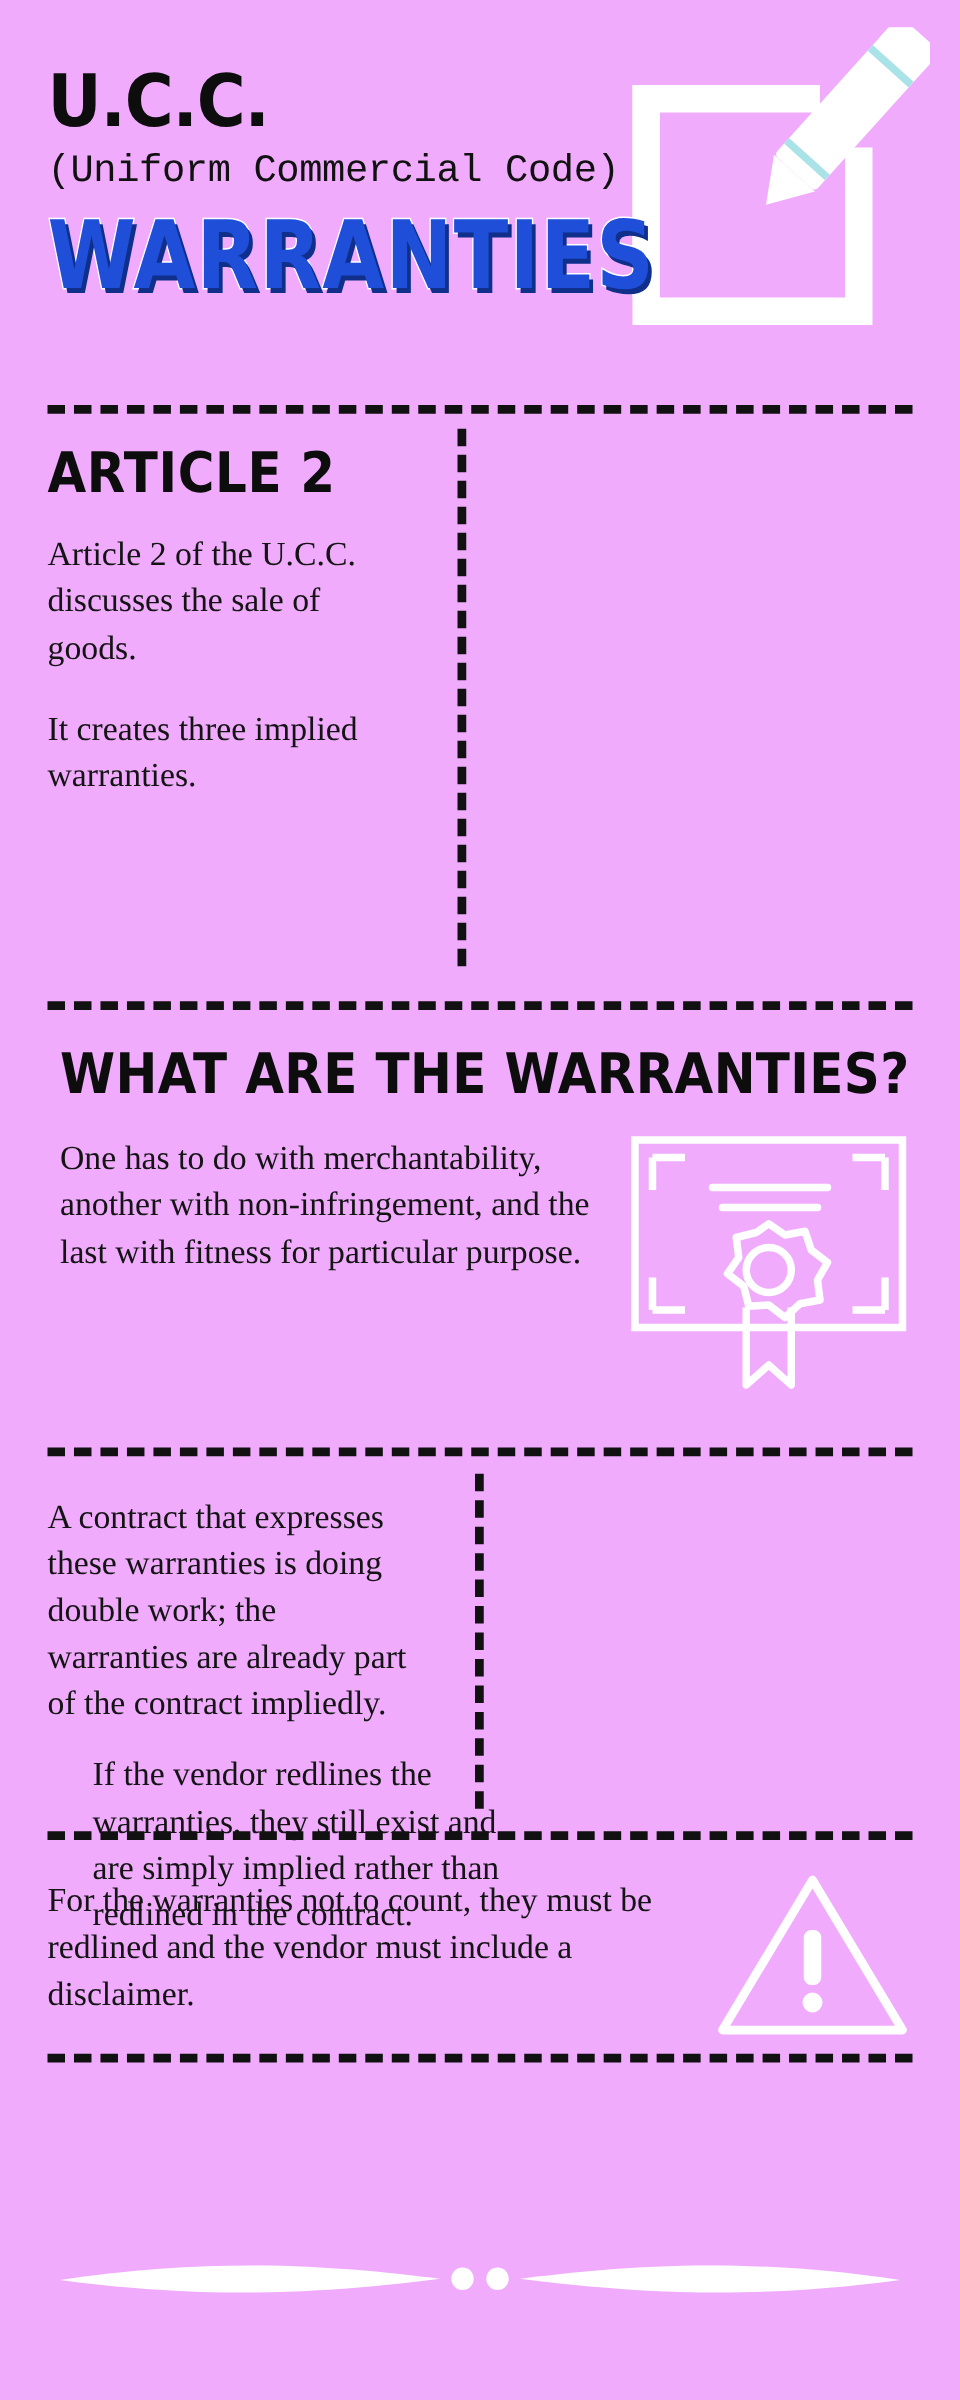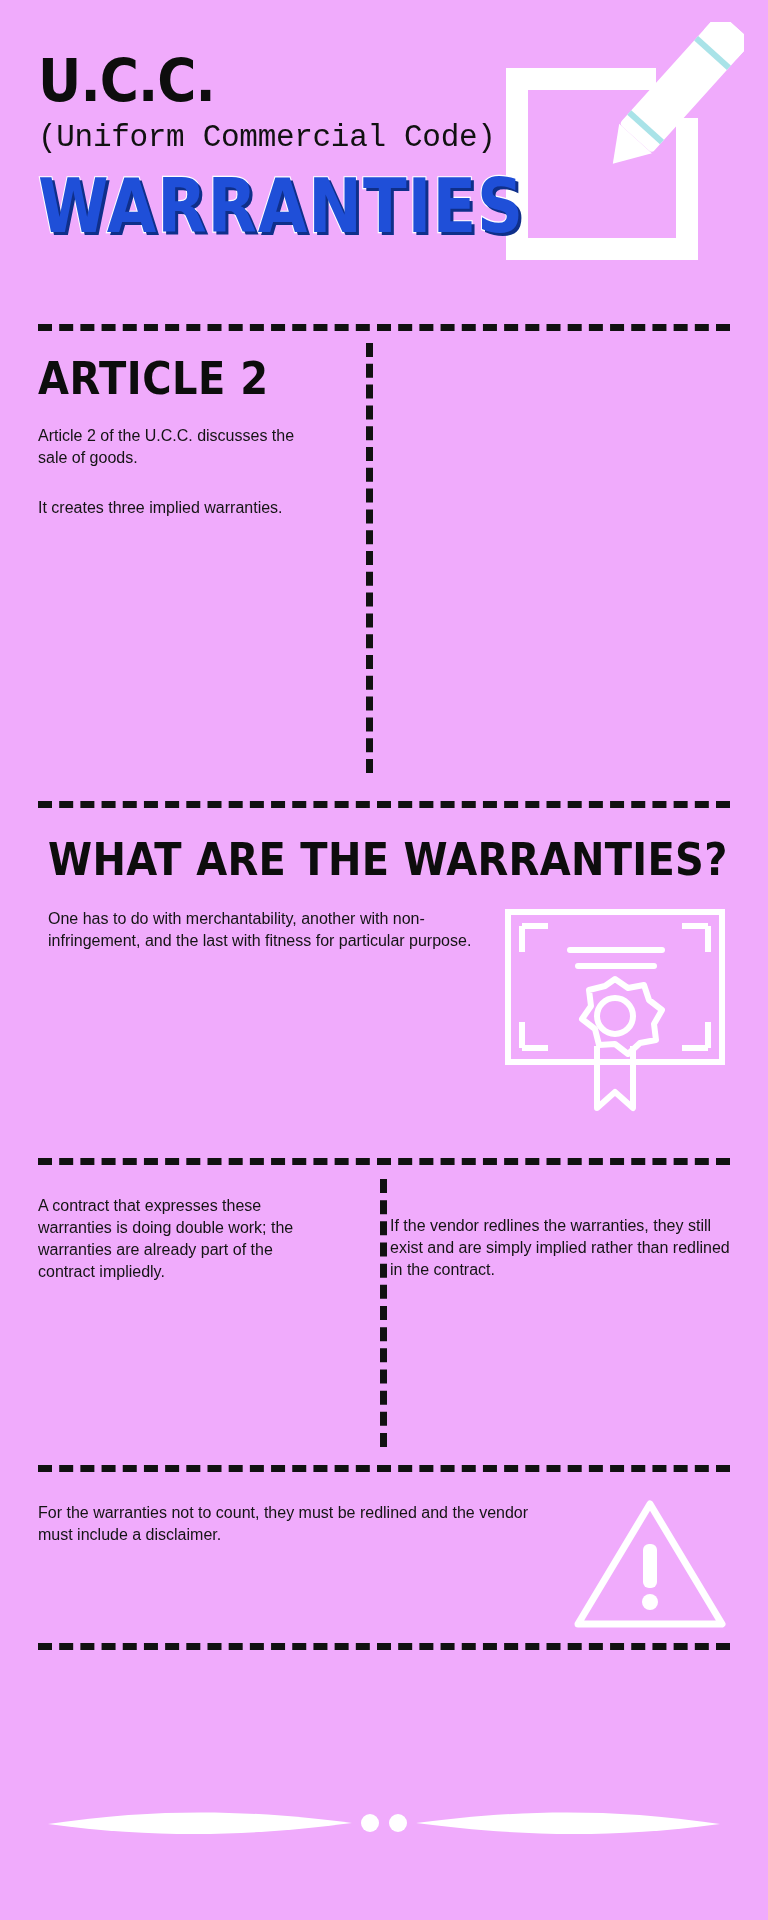--- a/index.html
+++ b/index.html
@@ -112,22 +112,22 @@
     font-weight: bold;
     font-size: 40px;
     color: #0d0d0d;
     margin: 26px 0 24px 0;
     letter-spacing: 0.3px;
     transform: scaleY(1.12);
     transform-origin: left top;
   }
 
   .body-text {
-    font-family: Liberation Sans, sans-serif;
-    font-size: 16px;
+    font-family: Liberation Serif, serif;
+    font-size: 27px;
     line-height: 1.38;
     color: #141414;
     margin: 0;
   }
   .body-text + .body-text { margin-top: 28px; }
 
   .two-col {
     display: flex;
     position: relative;
   }
@@ -216,21 +216,21 @@
         <circle cx="115" cy="112" r="18" fill="none" stroke="#ffffff" stroke-width="6"></circle>
         <path d="M97 142 l0 62 l18 -16 l18 16 l0 -62" fill="none" stroke="#ffffff" stroke-width="6" stroke-linejoin="round"></path>
       </svg>
     </div>
   </div>
 
   <div class="dash-h" style="margin-top:14px;"></div>
 
   <div class="section" style="height:300px;">
     <div class="dash-v" style="left:380px; top:14px; height:268px;"></div>
-    <div class="two-col" style="padding-top:30px;">
+    <div class="two-col" style="padding-top:30px;flex-direction:column;">
       <div class="col-left" style="width:316px;">
         <p class="body-text">A contract that expresses these warranties is doing double work; the warranties are already part of the contract impliedly.</p>
       </div>
       <div class="col-right" style="width:376px; padding-left:36px; padding-top:20px;">
         <p class="body-text">If the vendor redlines the warranties, they still exist and are simply implied rather than redlined in the contract.</p>
       </div>
     </div>
   </div>
 
   <div class="dash-h"></div>

